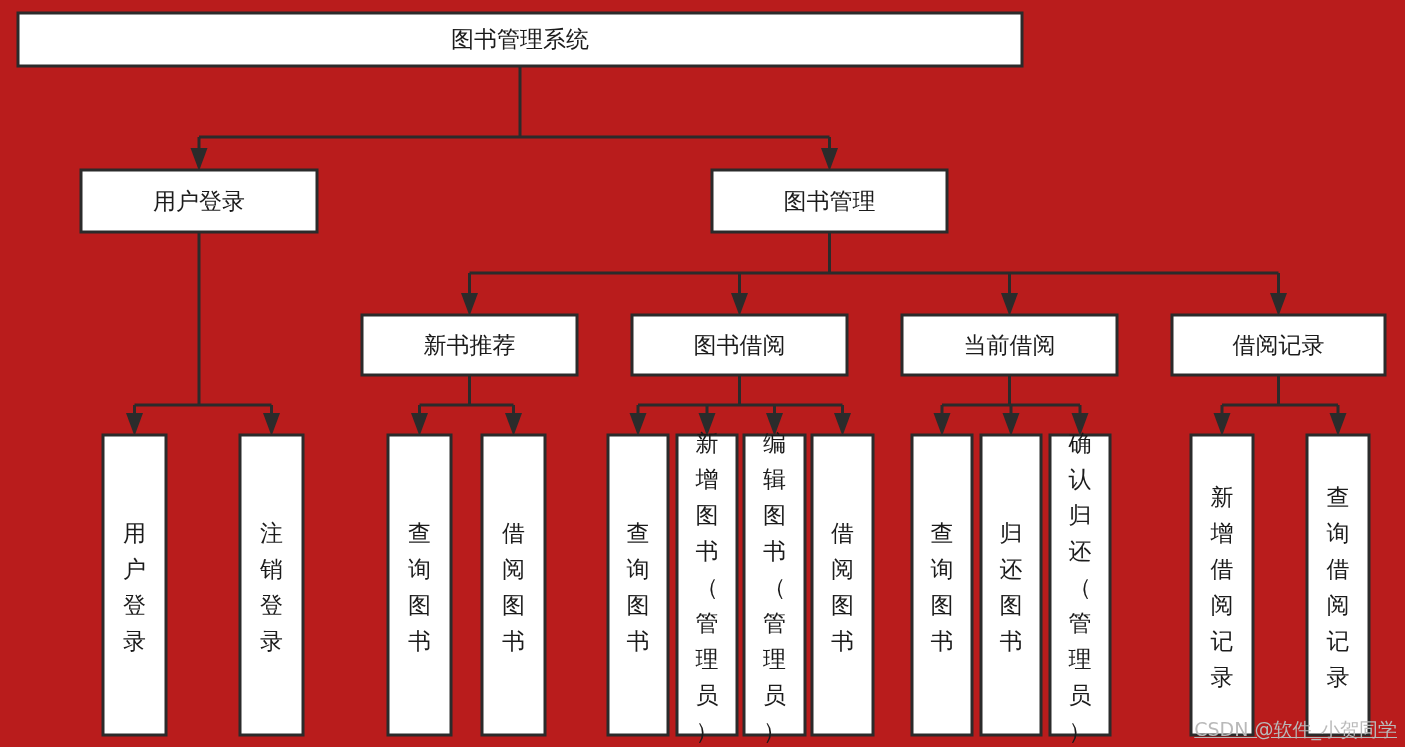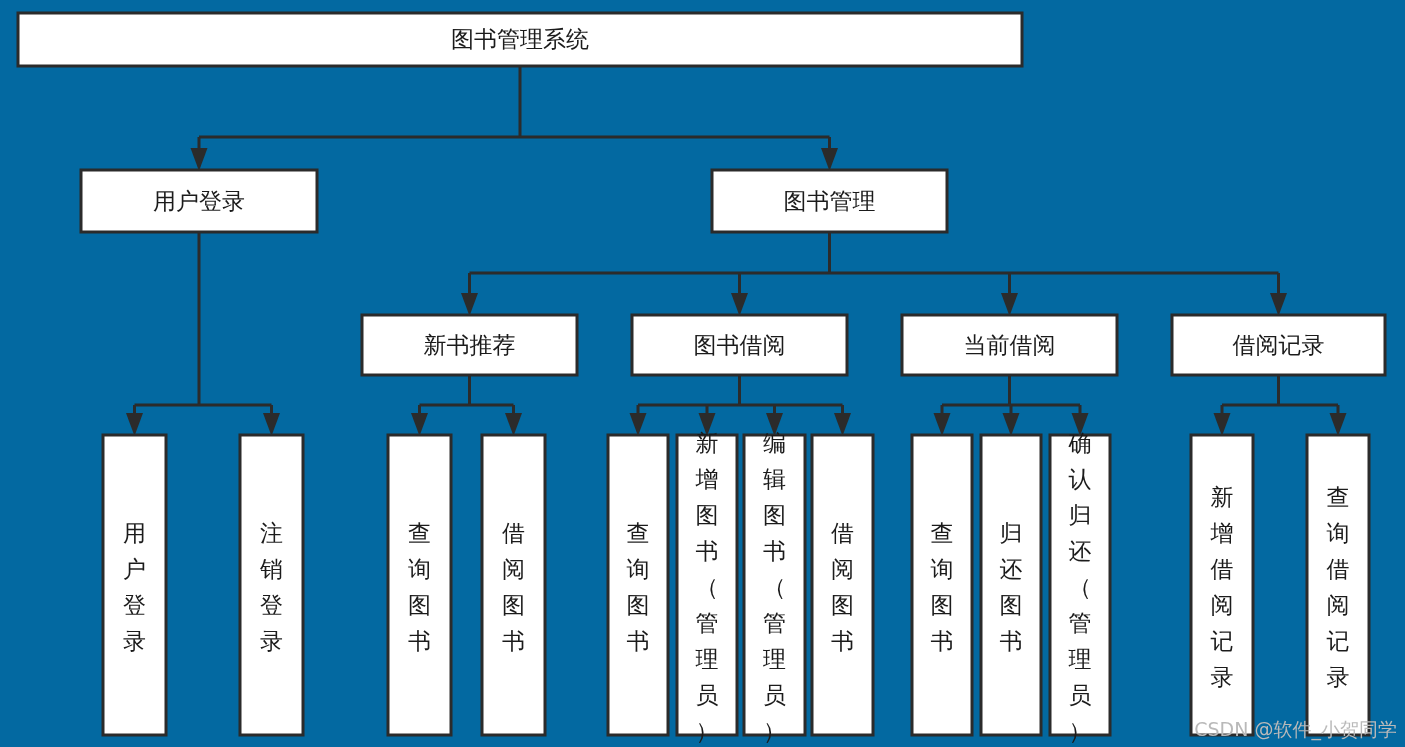--- a/index.html
+++ b/index.html
@@ -11,21 +11,21 @@
   body {
     width: 1405px;
     height: 747px;
     font-family: "DejaVu Sans", "Liberation Sans", sans-serif;
     overflow: hidden;
   }
   #diagram-root {
     position: relative;
     width: 1405px;
     height: 747px;
-    background: #0369a1;
+    background: #b91c1c;
   }
   svg.diagram-canvas {
     position: absolute;
     top: 0;
     left: 0;
     width: 1405px;
     height: 747px;
     display: block;
   }
   .node-box {
@@ -58,20 +58,21 @@
   }
   .watermark-text {
     position: absolute;
     right: 8px;
     bottom: 4px;
     font-family: "DejaVu Sans", "Liberation Sans", sans-serif;
     font-size: 19px;
     color: #b9b9b9;
     white-space: nowrap;
     user-select: none;
+    text-decoration: underline;
   }
 </style>
 </head>
 <body>
 
 <div id="diagram-root">
   <svg class="diagram-canvas" id="diagram-canvas" viewBox="0 0 1405 747" xmlns="http://www.w3.org/2000/svg">
     <g id="connector-layer">
         <g>
           <path d="M 520 66 L 520 137" class="connector-line"></path>

